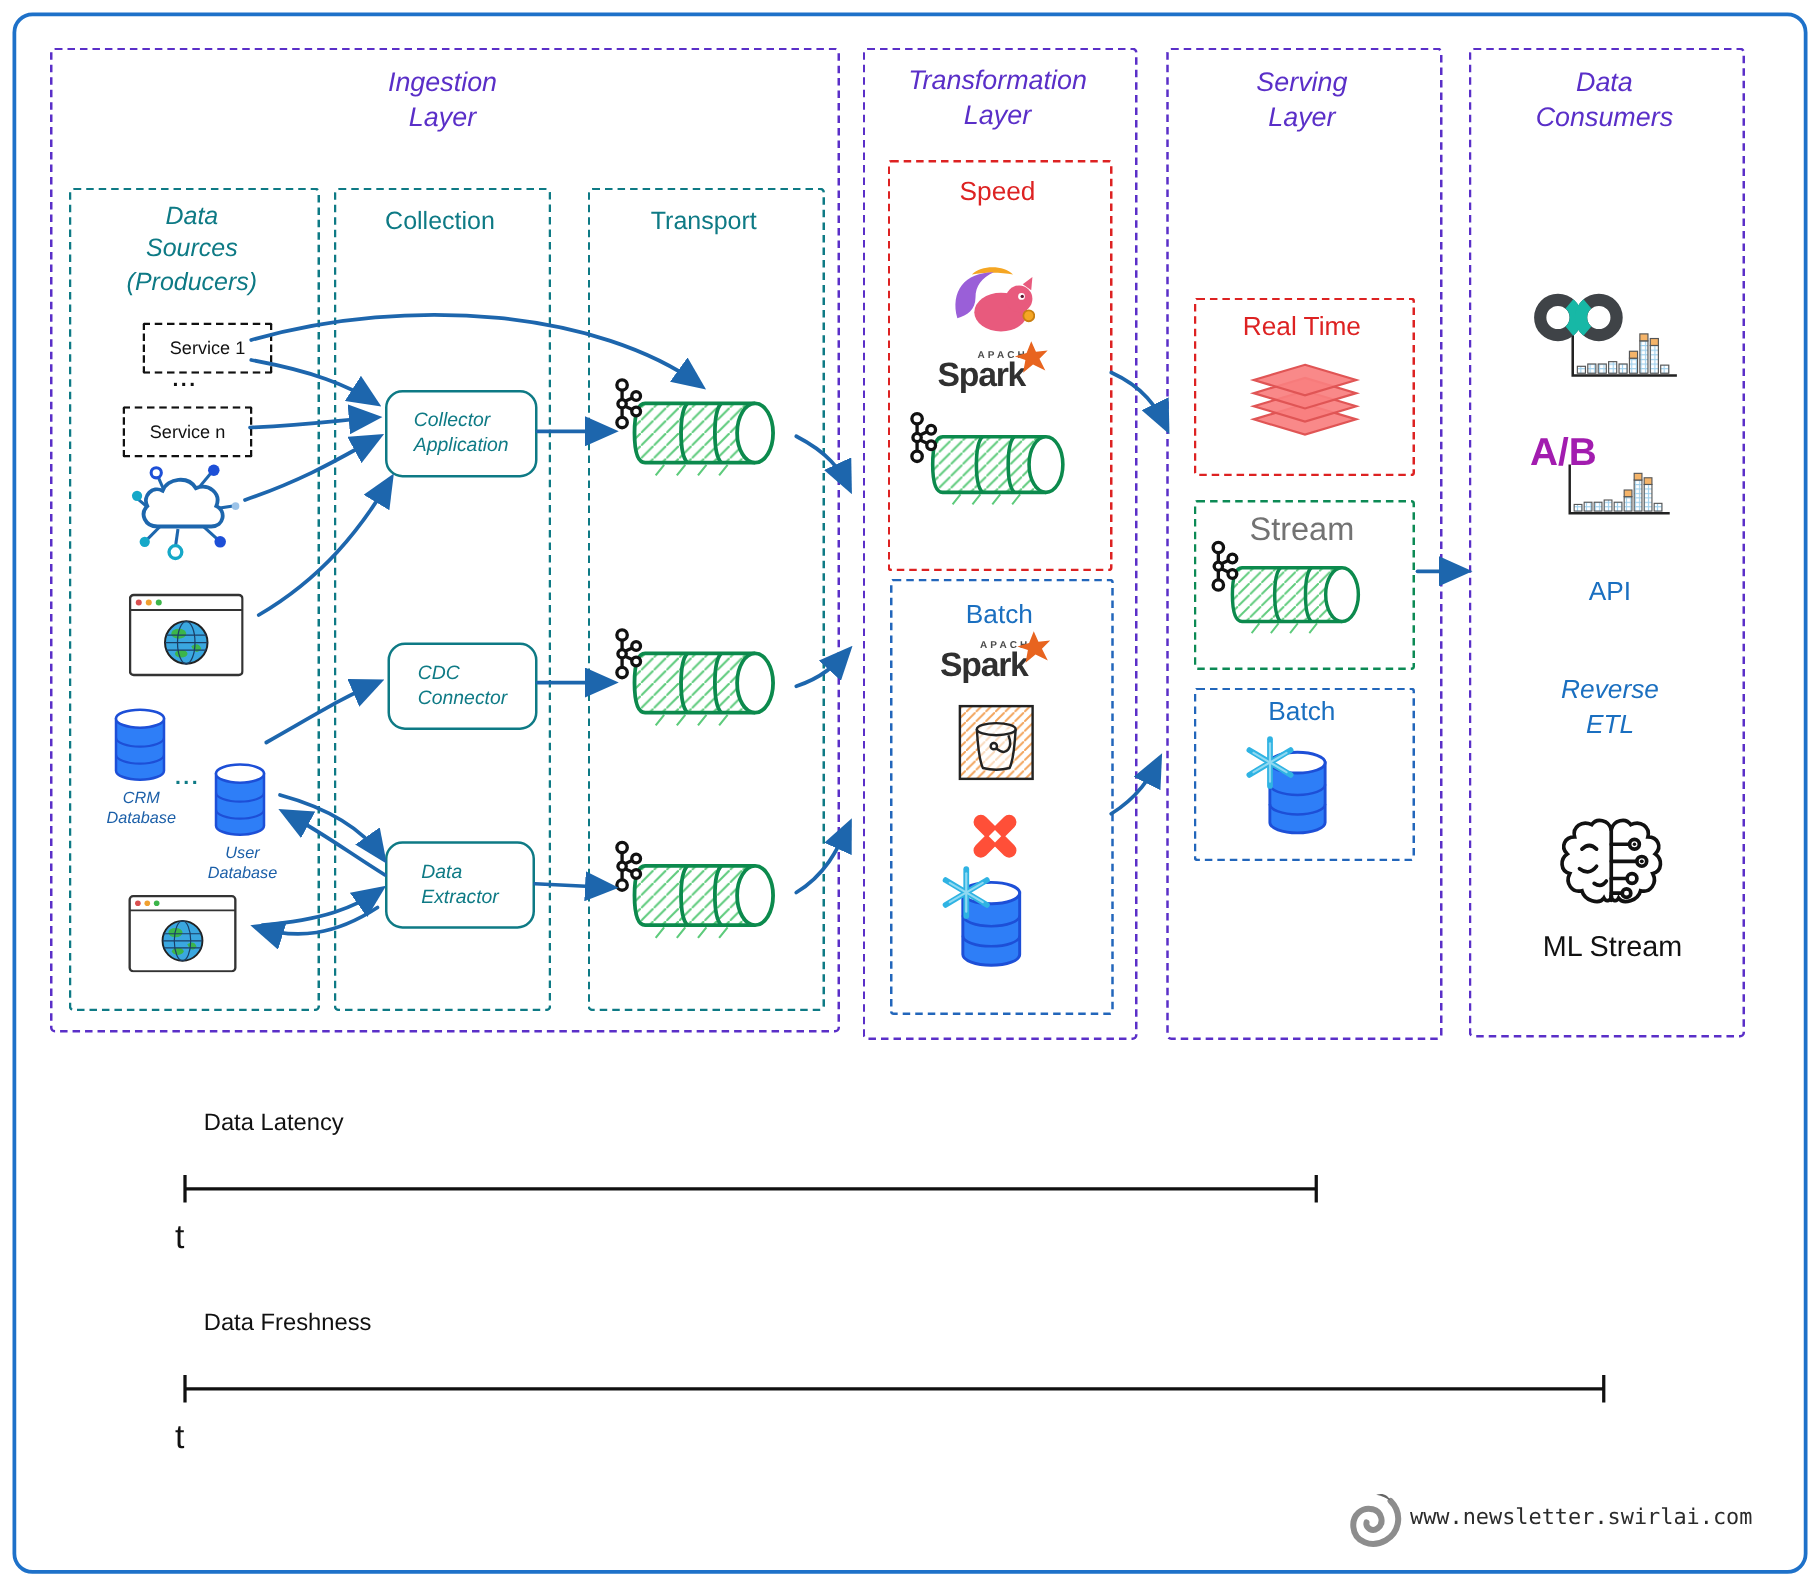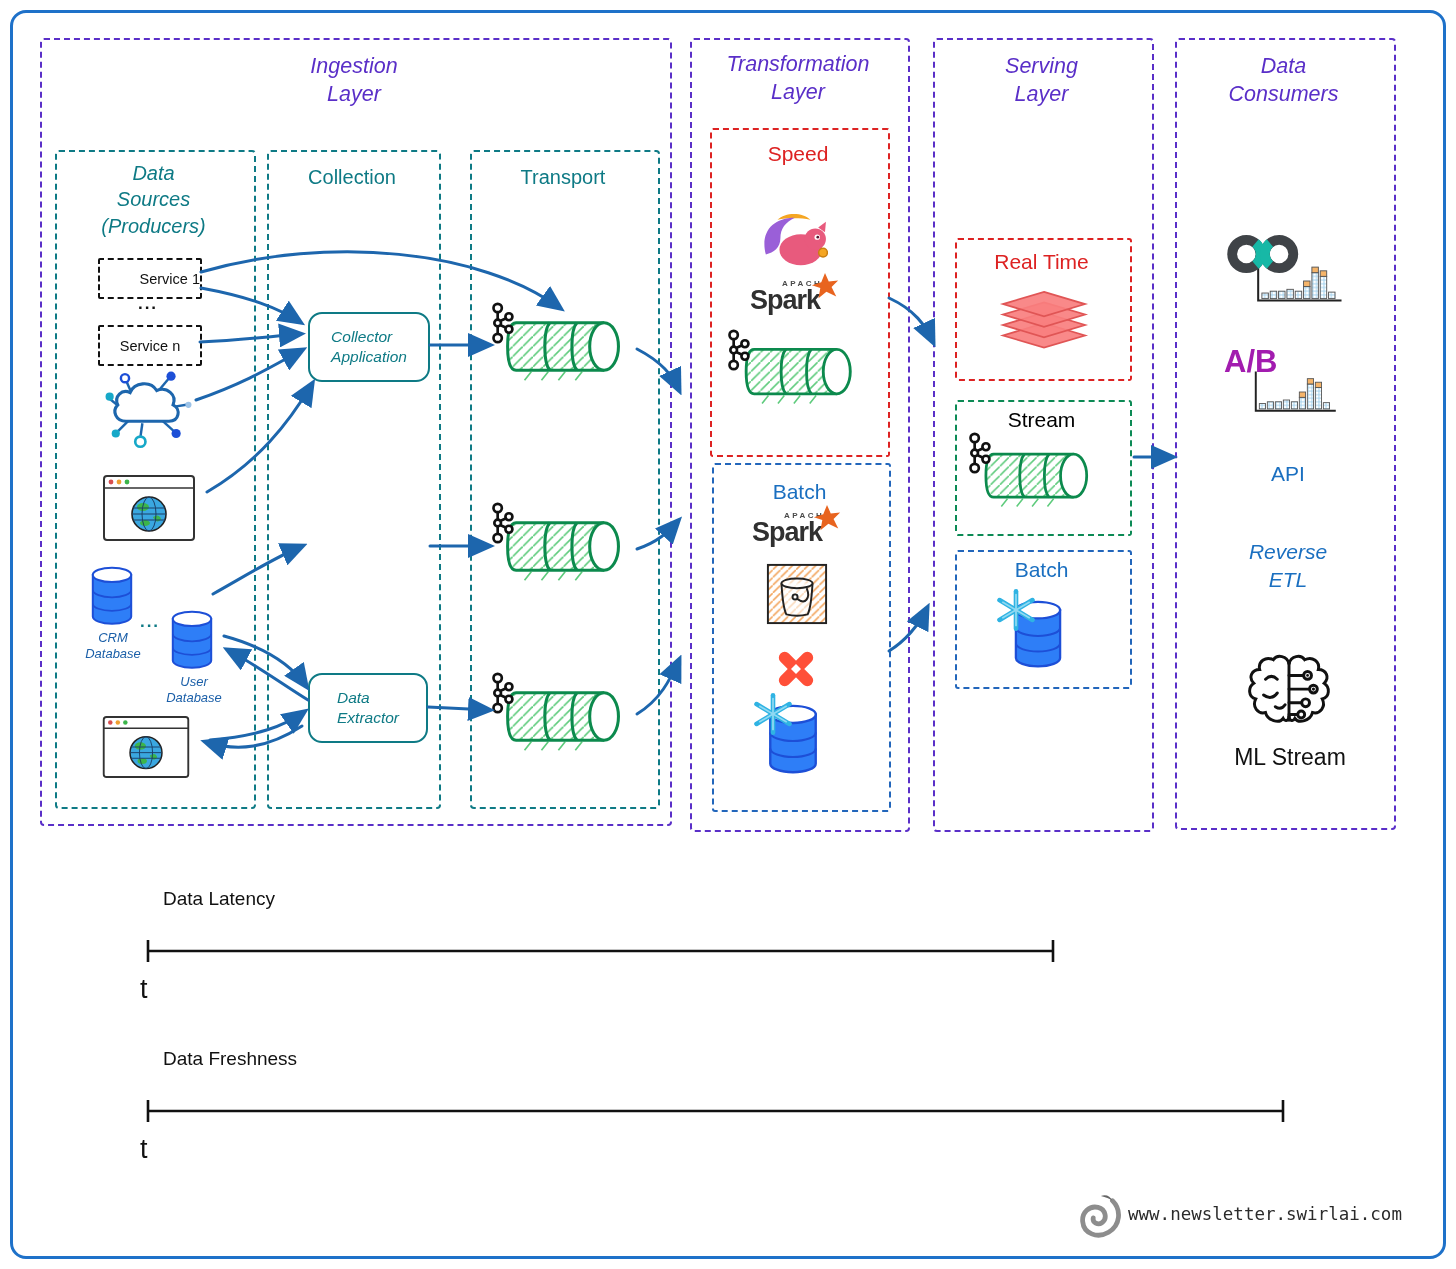--- a/index.html
+++ b/index.html
@@ -12,21 +12,21 @@
   .b-purple{border:2.5px dashed #5a2fc8;border-radius:4px;}
   .b-teal{border:2.3px dashed #0e7a85;border-radius:4px;}
   .b-black{border:2.3px dashed #111;border-radius:2px;background:#fff;}
   .b-red{border:2.6px dashed #dd2222;border-radius:3px;}
   .b-blue{border:2.6px dashed #2266bb;border-radius:3px;}
   .b-green{border:2.6px dashed #0c8a55;border-radius:3px;}
   .t-layer{color:#5a2fc8;font-size:21.5px;line-height:1.32;font-weight:500;}
   .t-teal{color:#0e7a85;font-size:20px;line-height:1.32;font-weight:500;}
   .t-red{color:#dd2222;font-size:21px;font-weight:500;}
   .t-blue{color:#1a6fc0;font-size:21px;font-weight:500;line-height:1.32;}
-  .t-green{color:#000000;font-size:21px;font-weight:500;}
+  .t-green{color:#737373;font-size:26px;font-weight:500;}
   .pill{border:2.5px solid #0e7a85;border-radius:14px;color:#0e7a85;background:#fff;
         display:flex;align-items:center;justify-content:center;
         font-size:15.5px;line-height:1.28;}
   .svcbox{display:flex;align-items:center;justify-content:center;font-size:14.5px;color:#111;}
   .dblabel{color:#1b5fa8;font-size:13px;line-height:1.25;}
   .dots{color:#0e7a85;font-weight:bold;font-size:17px;letter-spacing:2px;}
   .dots.black{color:#111;}
   .spark-logo{position:absolute;}
   .spark-logo .apache{position:absolute;top:1px;left:34px;font-size:8px;letter-spacing:2.5px;color:#4a4a4a;font-weight:bold;}
   .spark-logo .sparkname{position:absolute;top:7px;left:2px;font-size:27px;font-weight:bold;color:#303030;letter-spacing:-1px;}
@@ -225,21 +225,21 @@
 
   <div class="abs b-purple" style="left:40px;top:38px;width:628px;height:784px;"></div>
   <div class="abs t-layer center pre" style="left:40px;top:52px;width:628px;">Ingestion
 Layer</div>
 
   <div class="abs b-teal" style="left:55px;top:150px;width:197px;height:655px;"></div>
   <div class="abs t-teal center pre" style="left:55px;top:160px;width:197px;">Data
 Sources
 (Producers)</div>
 
-  <div class="abs b-black svcbox" style="left:98px;top:258px;width:100px;height:37px;justify-content:flex-end;">
+  <div class="abs b-black svcbox" style="left:114px;top:258px;width:100px;height:37px;">
     <span>Service 1</span>
   </div>
   <div class="abs dots black center" style="left:98px;top:294px;width:100px;">...</div>
   <div class="abs b-black svcbox" style="left:98px;top:325px;width:100px;height:37px;">
     <span>Service n</span>
   </div>
 
   <svg class="abs icon" style="left:100px;top:368px;" width="95" height="88">
       <use href="#s-cloud"></use>
     </svg>
@@ -259,20 +259,22 @@
   <div class="abs dblabel center pre" style="left:140px;top:674px;width:108px;">User
 Database</div>
   <svg class="abs icon" style="left:100px;top:716px;" width="92" height="62" preserveAspectRatio="none">
       <use href="#s-browser"></use>
     </svg>
 
   <div class="abs b-teal" style="left:267px;top:150px;width:170px;height:655px;"></div>
   <div class="abs t-teal center" style="left:267px;top:164px;width:170px;">Collection</div>
   <div class="abs pill pre" style="left:308px;top:312px;width:118px;height:66px;">Collector
 Application</div>
+  <div class="abs pill pre" style="left:310px;top:514px;width:116px;height:66px;">CDC
+Connector</div>
   <div class="abs pill pre" style="left:308px;top:673px;width:116px;height:66px;">Data
 Extractor</div>
 
   <div class="abs b-teal" style="left:470px;top:150px;width:186px;height:655px;"></div>
   <div class="abs t-teal center" style="left:470px;top:164px;width:186px;">Transport</div>
   <svg class="abs icon" style="left:497px;top:316px;" width="138" height="66" preserveAspectRatio="none">
       <use href="#s-topic"></use>
     </svg>
   <svg class="abs icon" style="left:486px;top:300px;" width="30" height="46">
       <use href="#s-kafka"></use>

